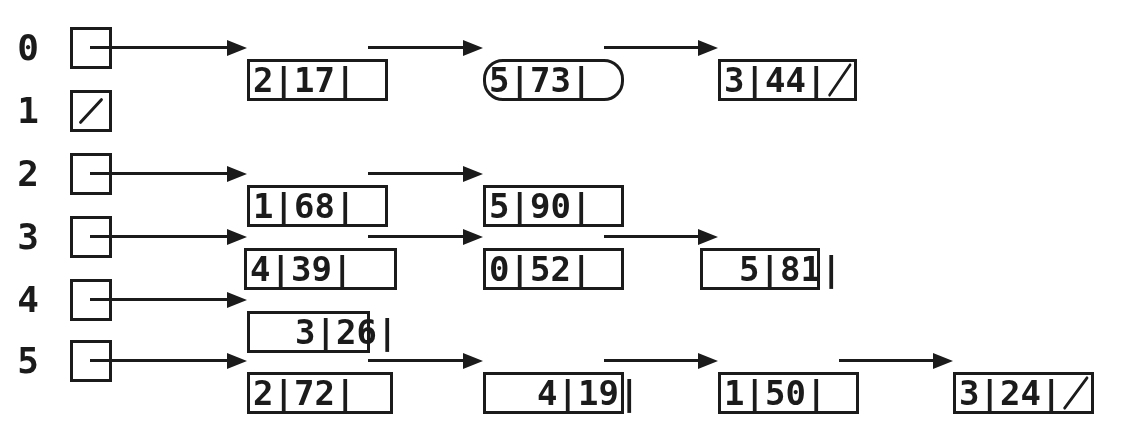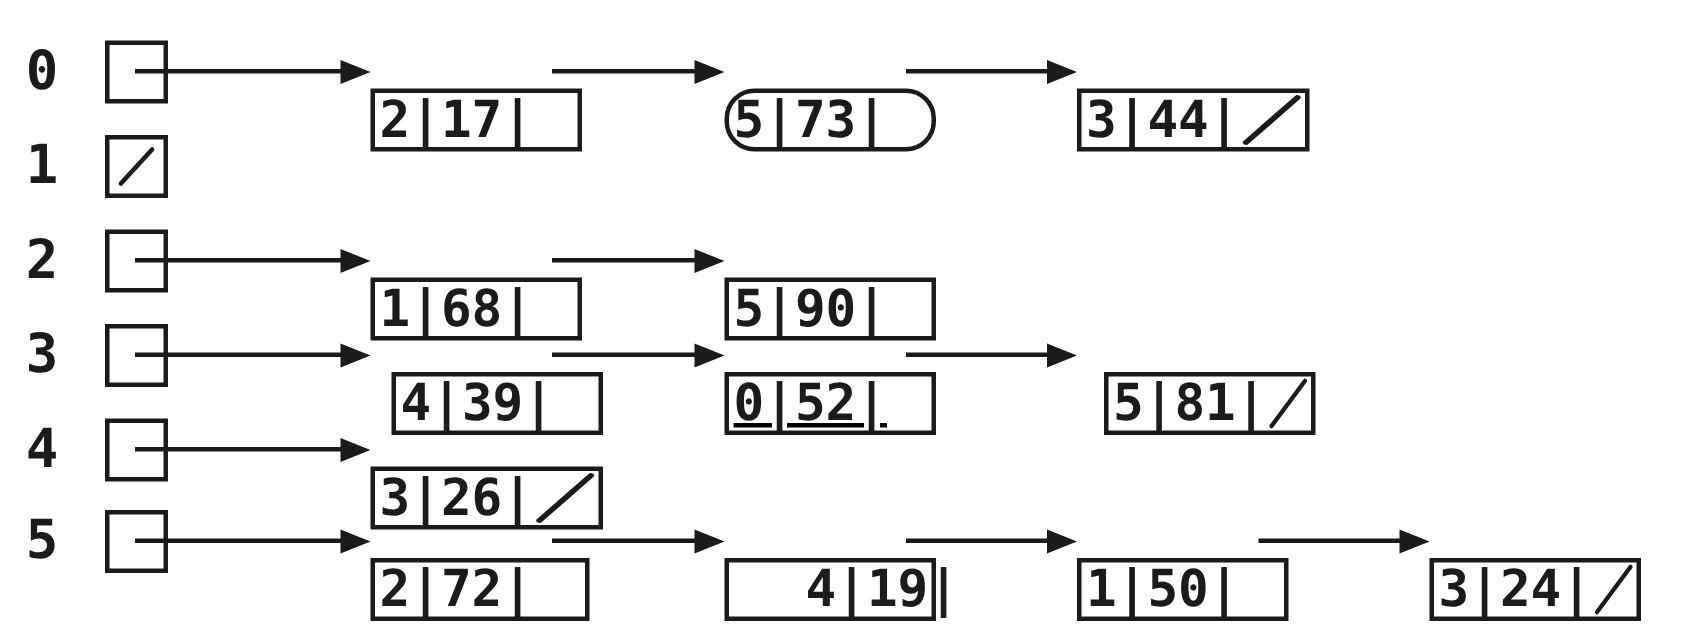--- a/index.html
+++ b/index.html
@@ -61,21 +61,21 @@
         <div class="arrow-head"></div>
       </div>
       <div class="box node" style="left: 483px; width: 141px; border-radius: 20px;">
         <div class="ntext">5|73|</div>
         <div class="ptr"></div>
       </div>
       <div class="arrow" style="left: 604px; width: 114px;">
         <div class="arrow-line"></div>
         <div class="arrow-head"></div>
       </div>
-      <div class="box node" style="left: 718px; width: 155px; text-align: right;">
+      <div class="box node" style="left: 718px; width: 139px; text-align: right;">
         <div class="ntext">3|44|</div>
         <div class="ptr">
           <svg viewBox="0 0 30 34" preserveAspectRatio="none">
             <line x1="2" y1="32" x2="28" y2="2" stroke="#1b1b1b" stroke-width="3.2" stroke-linecap="round"></line>
           </svg>
         </div>
       </div>
     </div>
     <div class="row" style="top: 90px;">
       <div class="idx">1</div>
@@ -109,53 +109,53 @@
         </div>
       </div>
     </div>
     <div class="row" style="top: 216px;">
       <div class="idx">3</div>
       <div class="box headbox" style="left: 70px; width: 42px;"></div>
       <div class="arrow" style="left: 90px; width: 157px;">
         <div class="arrow-line"></div>
         <div class="arrow-head"></div>
       </div>
-      <div class="box node" style="left: 261px; width: 141px; text-align: right;">
+      <div class="box node" style="left: 244px; width: 153px; text-align: right;">
         <div class="ntext">4|39|</div>
         <div class="ptr"></div>
       </div>
       <div class="arrow" style="left: 368px; width: 115px;">
         <div class="arrow-line"></div>
         <div class="arrow-head"></div>
       </div>
-      <div class="box node" style="left: 483px; width: 141px; text-decoration: underline;">
+      <div class="box node" style="left: 483px; width: 141px;">
         <div class="ntext">0|52|</div>
         <div class="ptr"></div>
       </div>
       <div class="arrow" style="left: 604px; width: 114px;">
         <div class="arrow-line"></div>
         <div class="arrow-head"></div>
       </div>
-      <div class="box node" style="left: 736px; width: 141px;">
+      <div class="box node" style="left: 700px; width: 120px; padding-left: 33px;">
         <div class="ntext">5|81|</div>
         <div class="ptr">
           <svg viewBox="0 0 30 34" preserveAspectRatio="none">
             <line x1="2" y1="32" x2="28" y2="2" stroke="#1b1b1b" stroke-width="3.2" stroke-linecap="round"></line>
           </svg>
         </div>
       </div>
     </div>
     <div class="row" style="top: 279px;">
       <div class="idx">4</div>
       <div class="box headbox" style="left: 70px; width: 42px;"></div>
       <div class="arrow" style="left: 90px; width: 157px;">
         <div class="arrow-line"></div>
         <div class="arrow-head"></div>
       </div>
-      <div class="box node" style="left: 247px; width: 155px;">
+      <div class="box node" style="left: 247px; width: 123px; padding-left: 42px;">
         <div class="ntext">3|26|</div>
         <div class="ptr">
           <svg viewBox="0 0 30 34" preserveAspectRatio="none">
             <line x1="2" y1="32" x2="28" y2="2" stroke="#1b1b1b" stroke-width="3.2" stroke-linecap="round"></line>
           </svg>
         </div>
       </div>
     </div>
     <div class="row" style="top: 340px;">
       <div class="idx">5</div>

